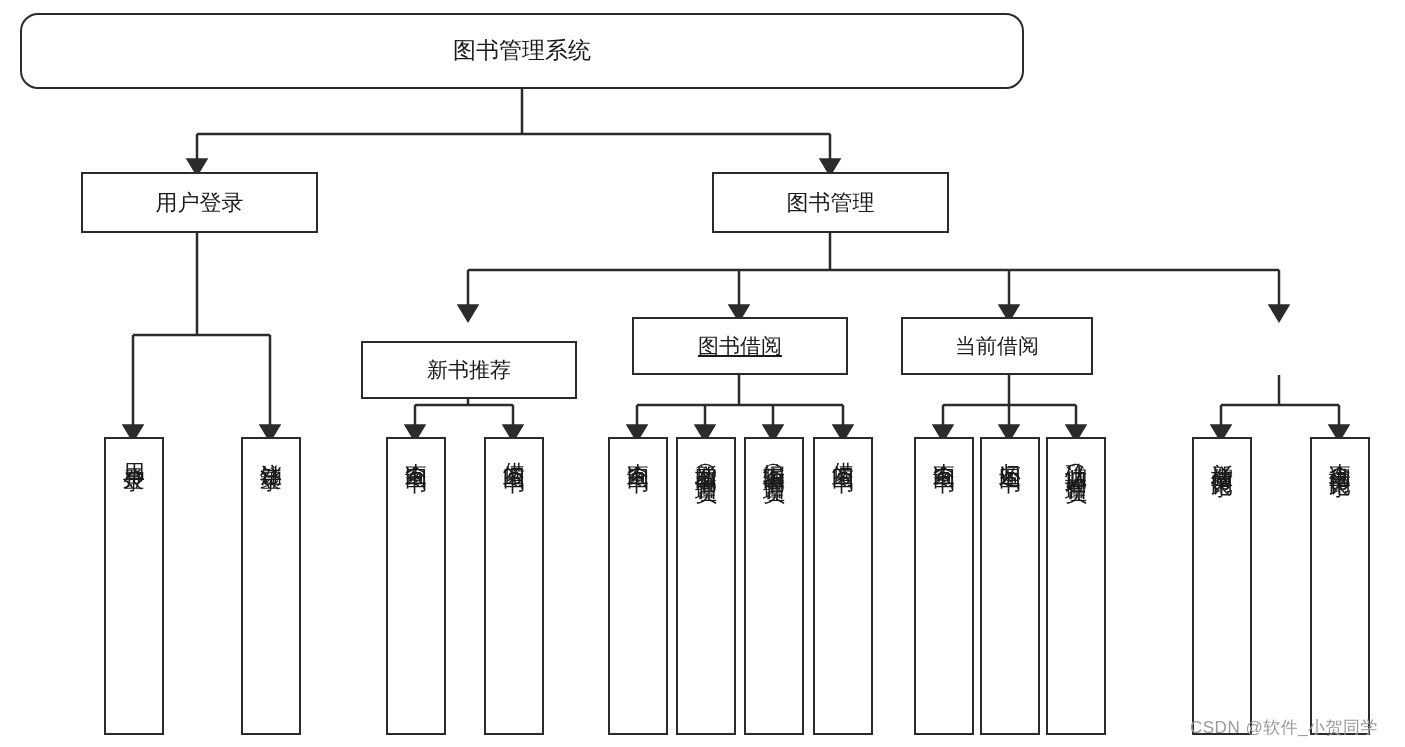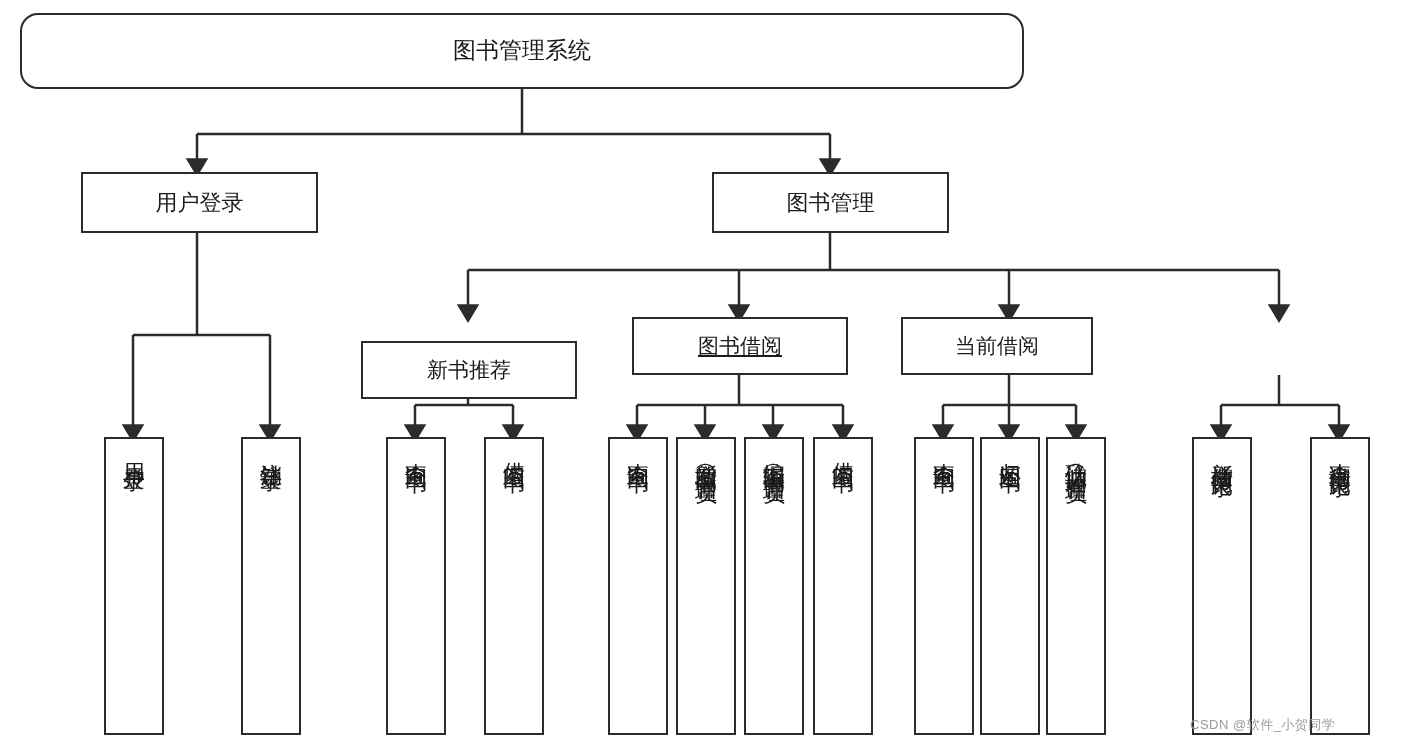--- a/index.html
+++ b/index.html
@@ -50,21 +50,21 @@
   }
   .node-leaf .node-label {
     writing-mode: vertical-rl;
     text-orientation: upright;
     font-size: 22px;
     letter-spacing: 3px;
     line-height: 1;
   }
   .watermark {
     position: absolute;
-    font-size: 13px;
+    font-size: 17px;
     color: #9a9a9a;
     white-space: nowrap;
     letter-spacing: 0.5px;
   }
 </style>
 </head>
 <body>
 
 <div id="diagram-root">
 

